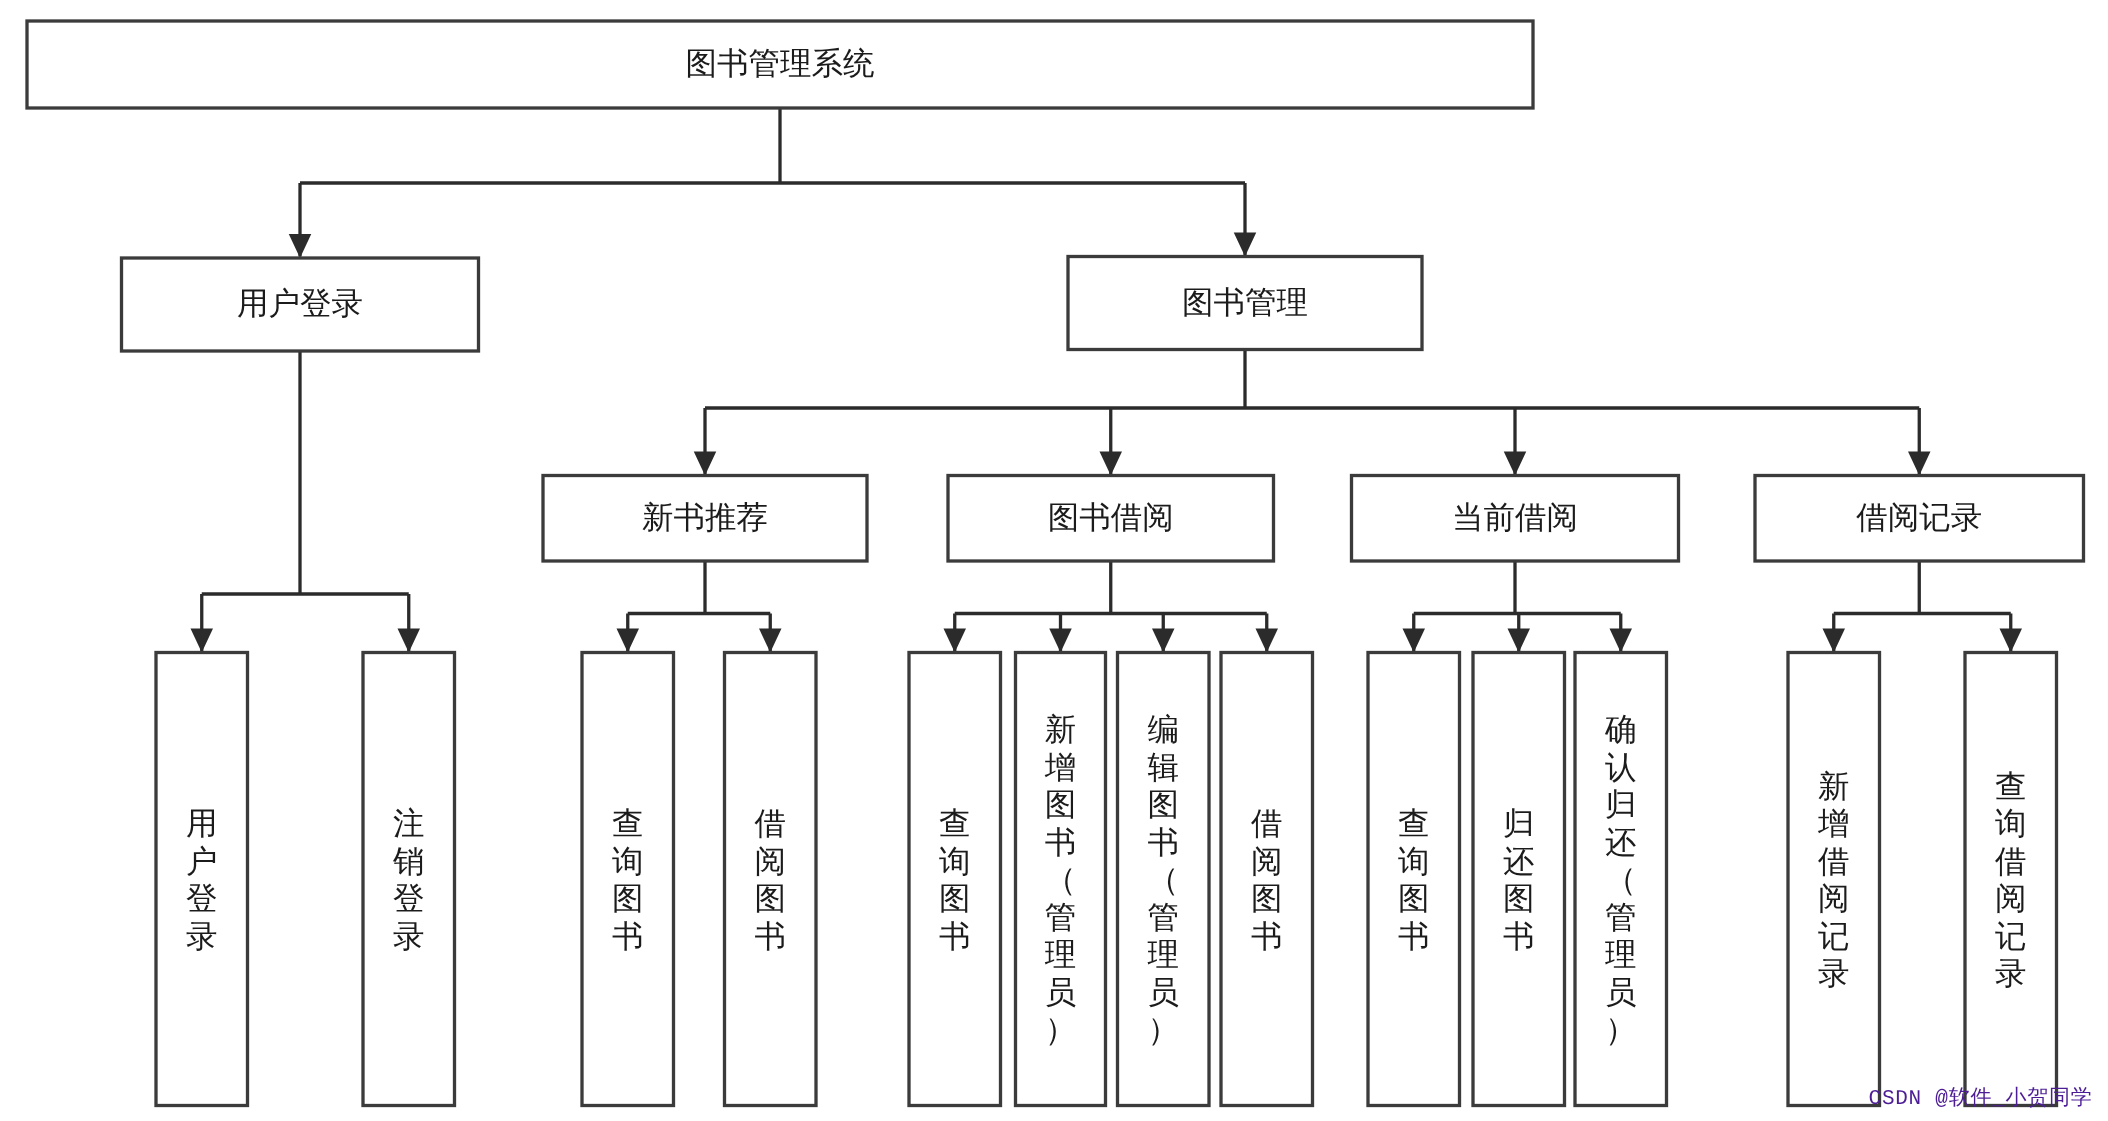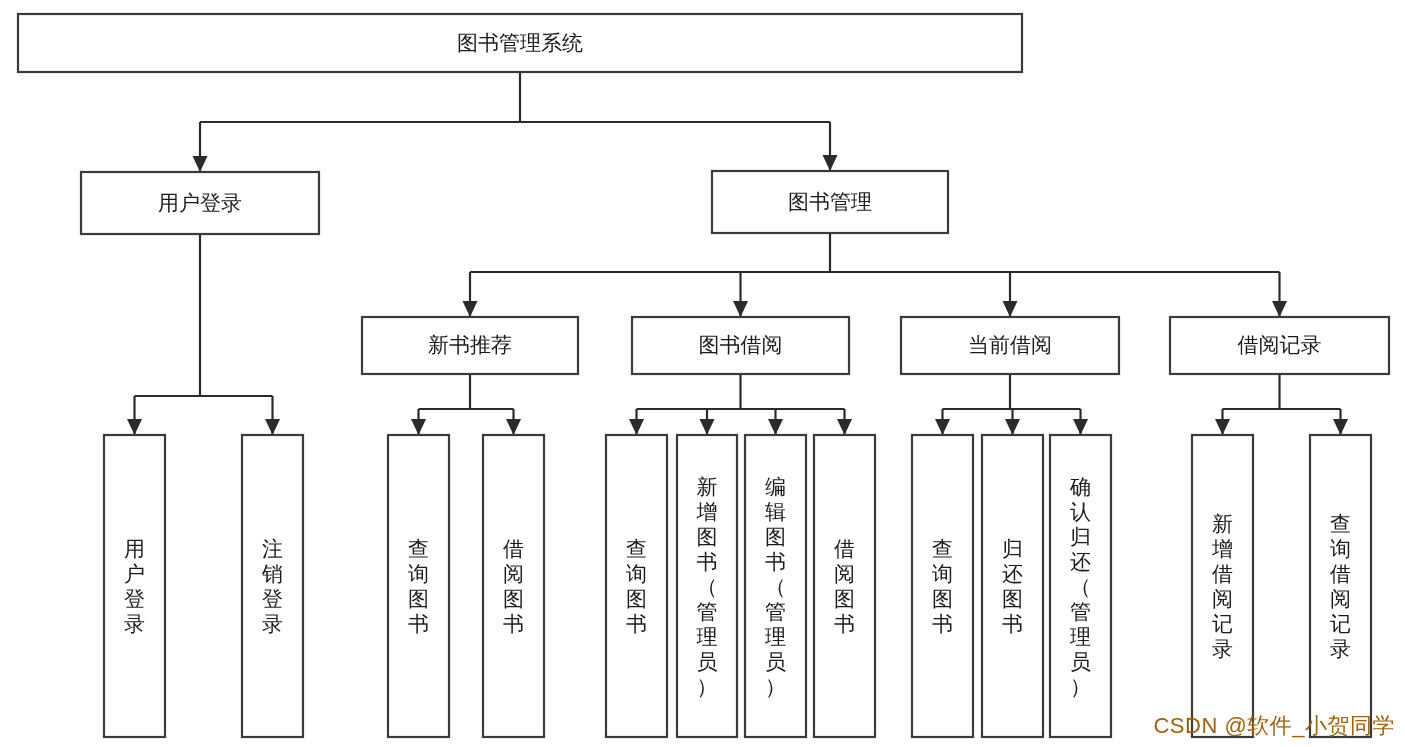--- a/index.html
+++ b/index.html
@@ -49,23 +49,23 @@
   .node-label-v {
     font-family: "Liberation Sans", "DejaVu Sans", sans-serif;
     font-size: 21px;
     fill: #1b1b1b;
     text-anchor: middle;
   }
   .watermark {
     position: absolute;
     right: 10px;
     bottom: 6px;
-    font-family: Liberation Sans, sans-serif;
-    font-size: 22px;
-    color: #a16207;
+    font-family: Liberation Mono, monospace;
+    font-size: 14px;
+    color: #4c1d95;
     white-space: nowrap;
     letter-spacing: 0.5px;
   }
 </style>
 </head>
 <body>
 
 <div id="canvas">
   <svg class="diagram" viewBox="0 0 1405 747">
     <g id="connectors">

